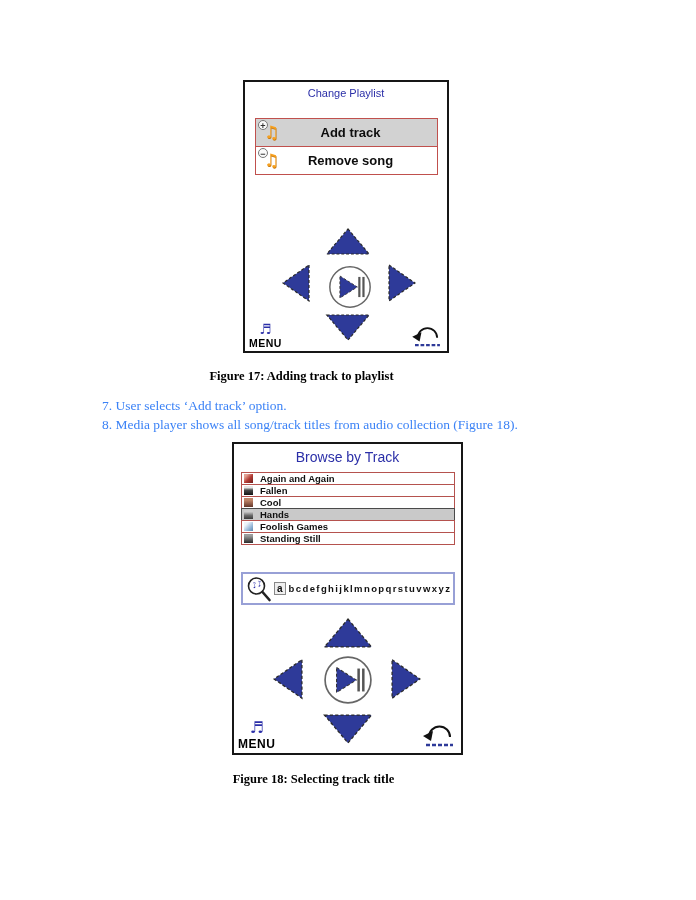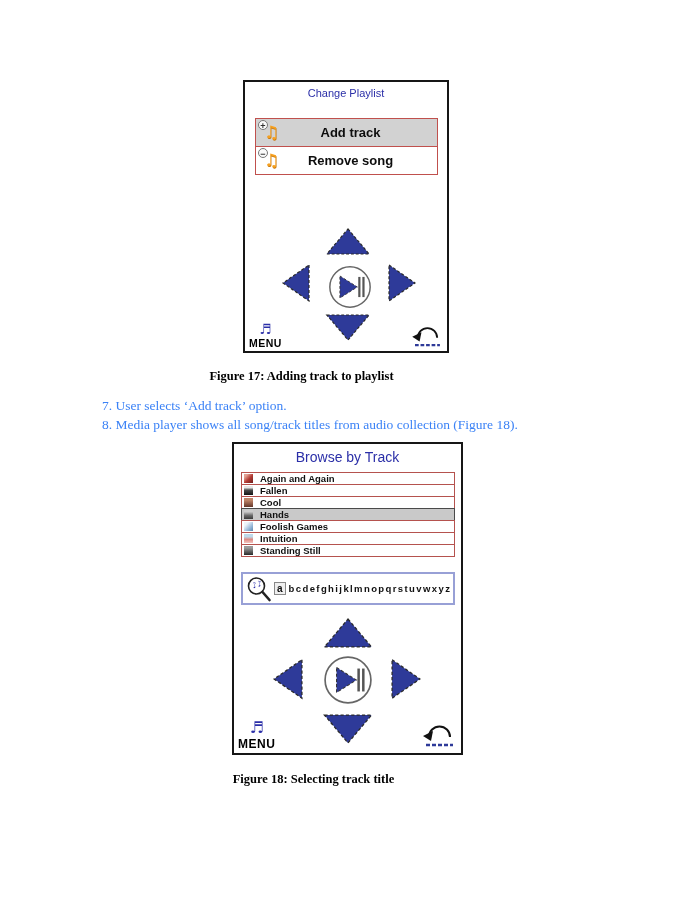--- a/index.html
+++ b/index.html
@@ -163,24 +163,20 @@
       </div>
       <div class="track-row selected">
         <span class="art" style="background:linear-gradient(180deg,#cccccc 20%,#6b6b6b 60%,#3a3a3a)"></span>
         <span class="track-title">Hands</span>
       </div>
       <div class="track-row">
         <span class="art" style="background:linear-gradient(135deg,#eef4fa 25%,#8fb2d4 70%,#5d86ad)"></span>
         <span class="track-title">Foolish Games</span>
       </div>
       <div class="track-row">
-        <span class="art" style="background:linear-gradient(180deg,#bed9ea 30%,#de8b85 60%,#f2c4bf)"></span>
-        <span class="track-title">Intuition</span>
-      </div>
-      <div class="track-row">
         <span class="art" style="background:linear-gradient(180deg,#9c9c9c 20%,#2a2a2a)"></span>
         <span class="track-title">Standing Still</span>
       </div>
     </div>
 
     <div class="searchbar">
       <span class="mag">
         <svg width="26" height="26" viewBox="0 0 26 26">
           <circle cx="10.5" cy="10" r="8" fill="#fff" stroke="#222" stroke-width="1.6"></circle>
           <line x1="16.5" y1="16" x2="23.5" y2="24" stroke="#222" stroke-width="2.6" stroke-linecap="round"></line>

